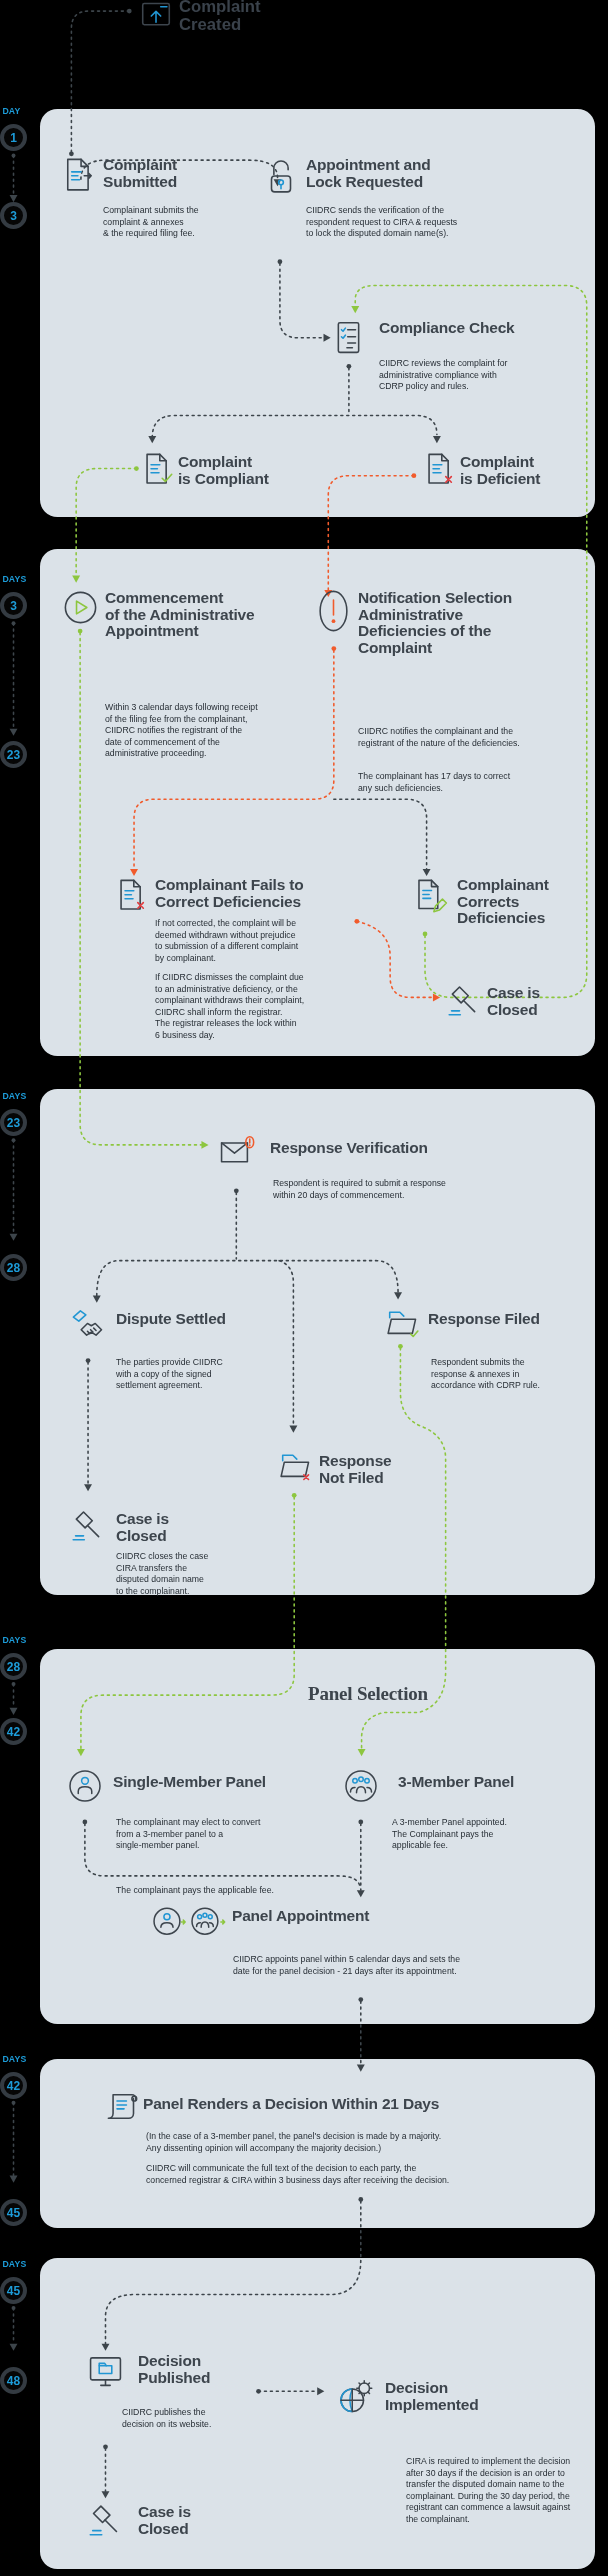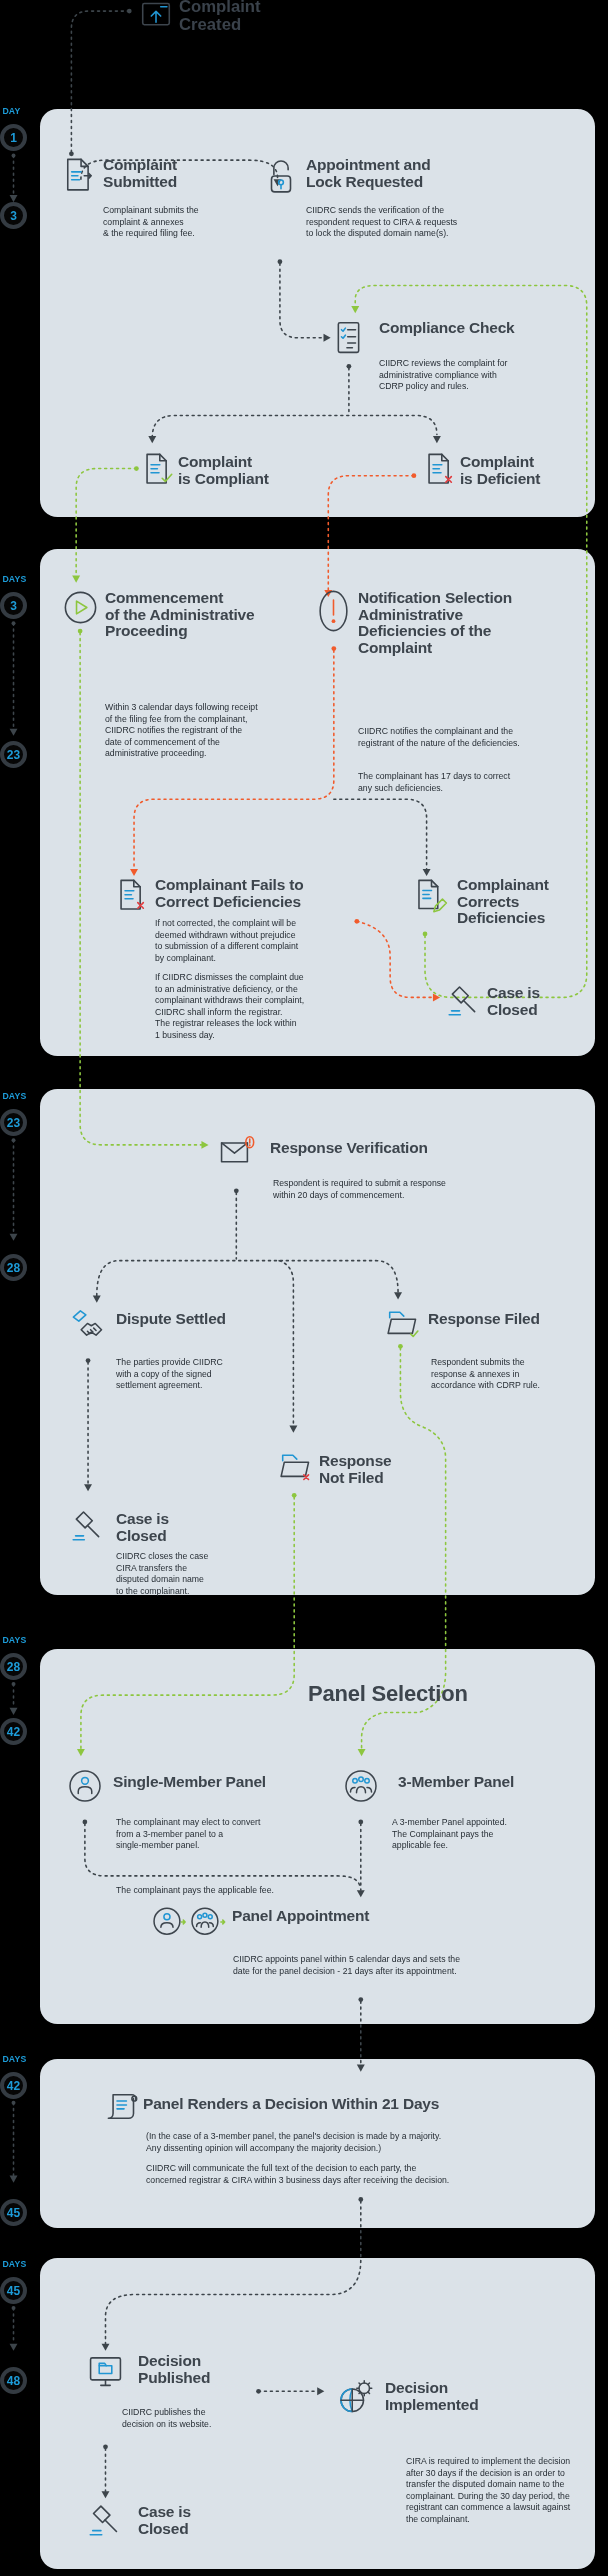--- a/index.html
+++ b/index.html
@@ -3,21 +3,21 @@
 <meta charset="utf-8">
 <style>
   html,body{margin:0;padding:0;background:#000;}
   .canvas{position:relative;width:609px;height:2576px;background:#000;overflow:hidden;
           font-family:"Liberation Sans","DejaVu Sans",sans-serif;}
   .panel{position:absolute;left:40px;width:555px;background:#dbe2e8;border-radius:17.4px;z-index:1;}
   svg.overlay{position:absolute;left:0;top:0;z-index:2;pointer-events:none;}
   .node,.tl{z-index:3;}
   h3.t{position:absolute;margin:0;z-index:3;font-size:15.5px;line-height:16.7px;font-weight:700;
        color:#3d454d;white-space:pre-line;letter-spacing:-0.2px;}
-  h3.big{font-size:22px;}
+  h3.big{font-size:19px;font-family:Liberation Serif, serif;}
   p.b{position:absolute;margin:0;z-index:3;font-size:8.7px;line-height:11.6px;color:#272e35;white-space:pre-line;}
   .ic{position:absolute;z-index:3;display:block;}
   .ic svg{display:block;}
   .intro-title{position:absolute;margin:0;z-index:3;font-size:16.7px;line-height:18px;font-weight:700;
        color:#3a424b;white-space:pre-line;}
   .tl-label{position:absolute;z-index:3;font-size:8.7px;font-weight:700;color:#1d9cd9;letter-spacing:0.2px;}
   .tl-circle{position:absolute;z-index:3;width:19px;height:19px;border:4px solid #343b42;border-radius:50%;
        background:#060606;display:flex;align-items:center;justify-content:center;}
   .tl-circle b{color:#1d9cd9;font-size:12px;font-weight:700;}
   
@@ -283,21 +283,21 @@
 
   <div class="node">
     <span class="ic" style="left:63px;top:590px">
       <svg width="35" height="35" viewBox="0 0 44 44">
           <circle class="st" cx="22" cy="22" r="19"></circle>
           <path class="sg" d="M17 14 v16 l13 -8 z"></path>
         </svg>
     </span>
     <h3 class="t" style="left:105px;top:590px">Commencement
 of the Administrative
-Proceeding</h3>
+Appointment</h3>
     <p class="b" style="left:105px;top:702px">Within 3 calendar days following receipt
 of the filing fee from the complainant,
 CIIDRC notifies the registrant of the
 date of commencement of the
 administrative proceeding.</p>
   </div>
 
   <div class="node">
     <span class="ic" style="left:317px;top:587px">
       <svg width="33" height="48" viewBox="0 0 42 60">
@@ -329,21 +329,21 @@
 Correct Deficiencies</h3>
     <p class="b" style="left:155px;top:918px">If not corrected, the complaint will be
 deemed withdrawn without prejudice
 to submission of a different complaint
 by complainant.</p>
     <p class="b" style="left:155px;top:972px">If CIIDRC dismisses the complaint due
 to an administrative deficiency, or the
 complainant withdraws their complaint,
 CIIDRC shall inform the registrar.
 The registrar releases the lock within
-1 business day.</p>
+6 business day.</p>
   </div>
 
   <div class="node">
     <span class="ic" style="left:415px;top:878px">
       <svg width="33" height="36" viewBox="0 0 42 46">
           <path class="st" d="M5 3 h16 l8 8 v28 h-24 z"></path>
           <path class="st" d="M21 3 v8 h8"></path>
           <path class="sb" d="M10 16 h11 M10 21 h8 M10 26 h10"></path>
           <path class="sg" d="M24 43 l2 -7 9 -9 5 5 -9 9 -7 2z"></path>
         </svg>

